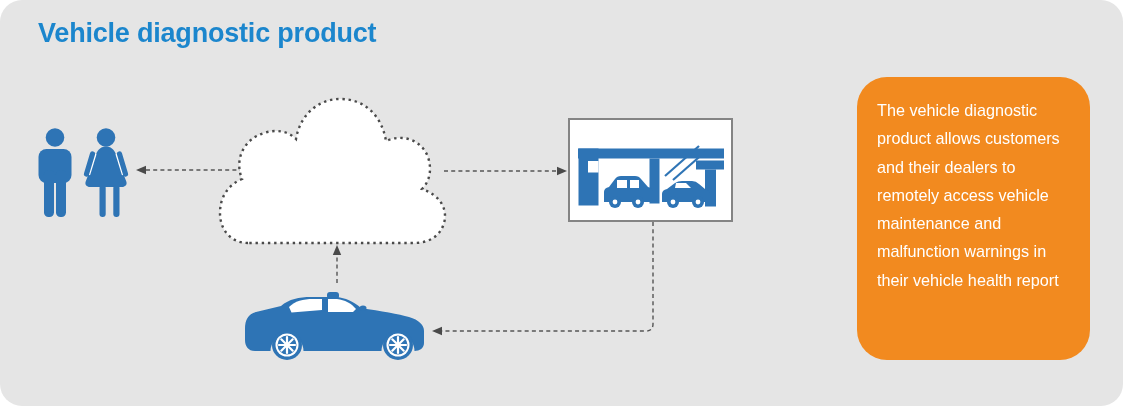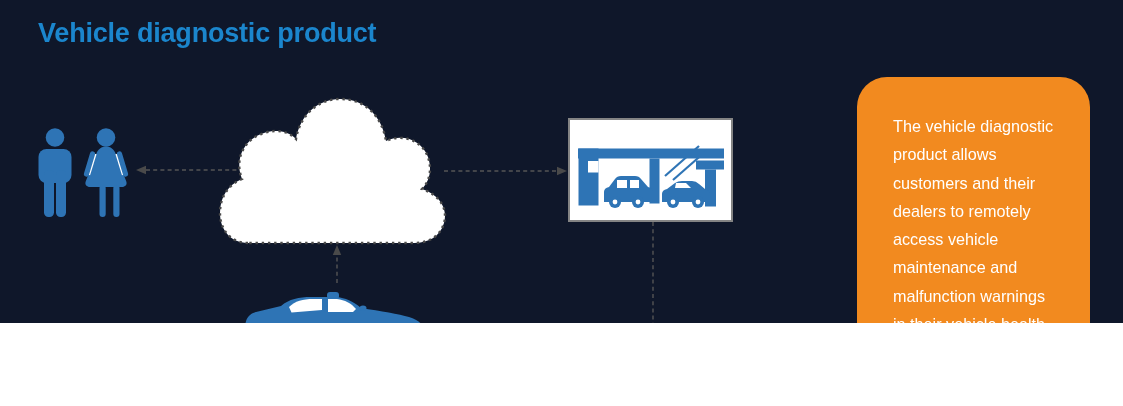--- a/index.html
+++ b/index.html
@@ -1,37 +1,37 @@
 <!DOCTYPE html>
 <html><head>
 <meta charset="utf-8">
 <style>
   html,body{margin:0;padding:0;background:#ffffff;}
   .canvas{
-    position:relative;width:1123px;height:323px;background:#0f172a;
-    font-family:"Liberation Sans",sans-serif;overflow:hidden;
+    position:relative;width:1123px;height:406px;background:#e5e5e5;
+    font-family:"Liberation Sans",sans-serif;overflow:hidden;border-radius:22px;
   }
   .page-title{
     position:absolute;left:38px;top:18px;margin:0;
     font-size:27px;font-weight:600;letter-spacing:-0.2px;color:#1b86cd;
     font-family:"Liberation Sans",sans-serif;
   }
   .overlay{position:absolute;left:0;top:0;width:1123px;height:406px;}
   .icon-abs{position:absolute;}
   .dealer-panel{
     position:absolute;left:568px;top:118px;width:165px;height:104px;
     box-sizing:border-box;background:#ffffff;border:2px solid #848484;
   }
   .callout{
     position:absolute;left:857px;top:77px;width:233px;height:283px;
     box-sizing:border-box;background:#f28a1f;border-radius:30px;
     padding:19px 20px;
   }
   .callout p{
-    margin:16px;color:#ffffff;font-size:16.2px;line-height:28.3px;font-weight:400;
+    margin:0;color:#ffffff;font-size:16.2px;line-height:28.3px;font-weight:400;
     font-family:"Liberation Sans",sans-serif;
   }
 </style>
 </head>
 <body>
 
 <div class="canvas">
 
   <h1 class="page-title">Vehicle diagnostic product</h1>
 

